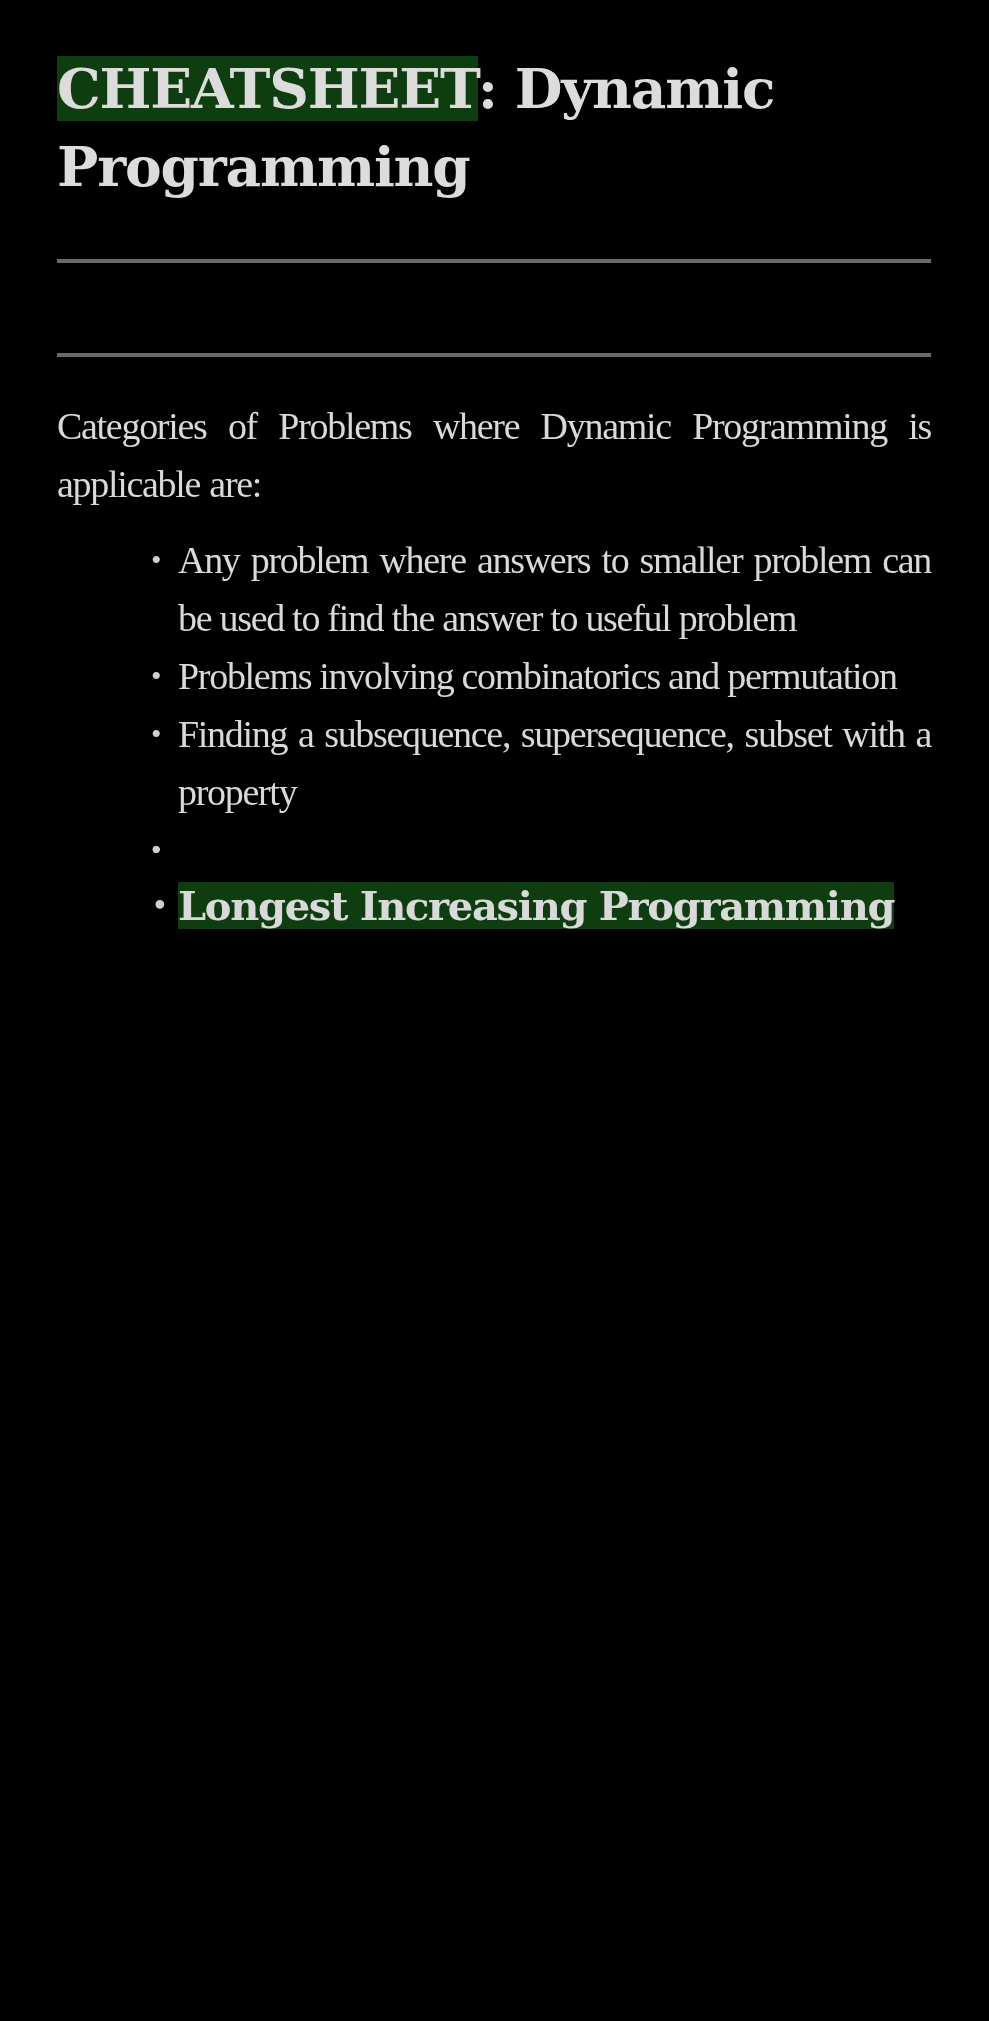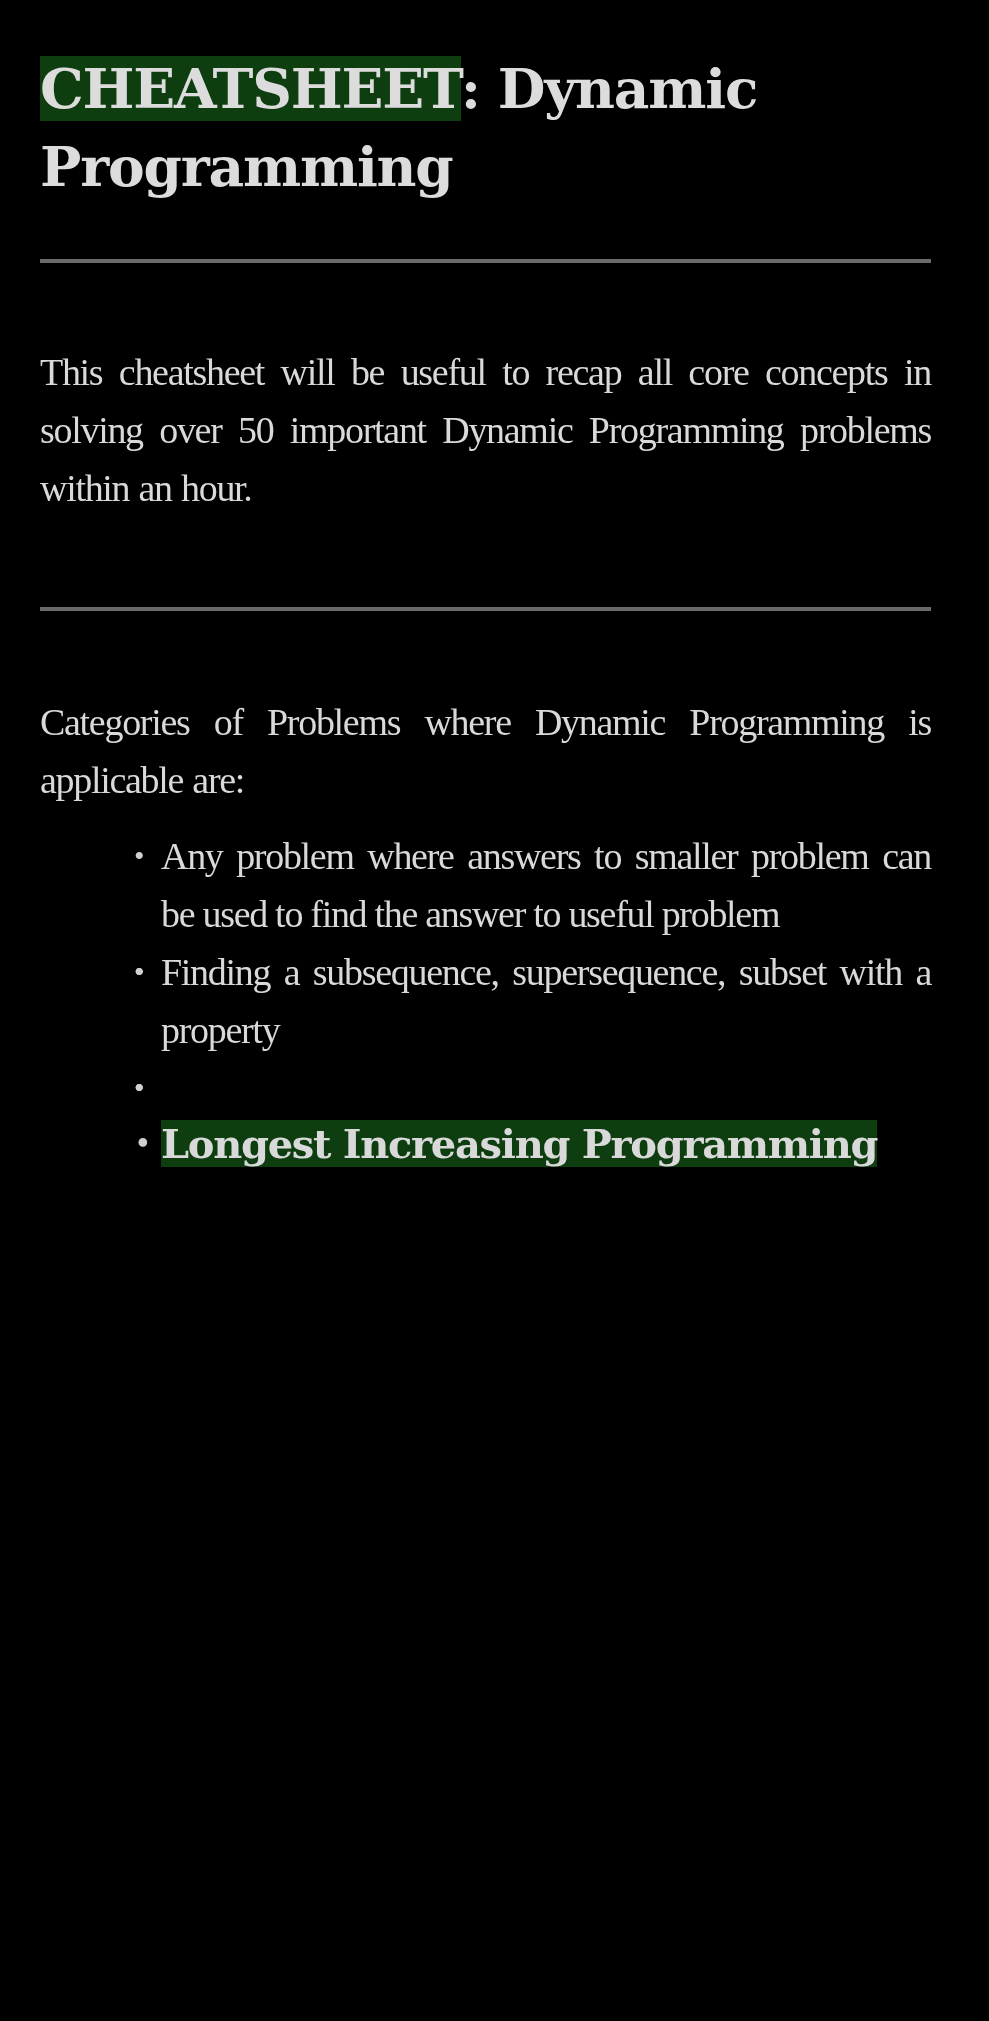--- a/index.html
+++ b/index.html
@@ -9,21 +9,21 @@
   }
   body {
     width: 989px;
     height: 2021px;
     overflow: hidden;
     color: #d9d9d9;
     font-family: "DejaVu Serif", "Liberation Serif", serif;
   }
   .page {
     position: relative;
-    padding: 0 58px 0 40px;
+    padding: 0 58px 0 57px;
   }
   .title {
     margin: 0;
     padding-top: 50px;
     font-size: 55px;
     line-height: 78px;
     font-weight: bold;
     color: #dcdcdc;
     letter-spacing: -1.2px;
     font-family: "DejaVu Serif", serif;
@@ -45,21 +45,21 @@
     line-height: 58px;
     text-align: justify;
     hyphens: manual;
     letter-spacing: -1.3px;
     word-spacing: 1px;
     font-family: "Liberation Serif", "DejaVu Serif", serif;
   }
   .p b { font-weight: bold; }
   .p-intro { margin-top: 80px; }
   .p-tip { margin-top: 16px; }
-  .p-cat { margin-top: 82px; }
+  .p-cat { margin-top: 40px; }
   ul.list {
     list-style: none;
     margin: 18px 0 0 0;
     padding: 0 0 0 121px;
   }
   ul.list li {
     position: relative;
     font-size: 38px;
     line-height: 58px;
     text-align: justify;
@@ -94,30 +94,29 @@
 </style>
 </head>
 <body>
 
 <div class="page">
 
   <h1 class="title"><span class="hl">CHEATSHEET</span><span>: Dynamic Programming</span></h1>
 
   <hr class="rule rule-1">
 
-  <p class="p p-intro">This cheatsheet will be useful to recap all core concepts in solving over 50 important Dynamic Programming problems within an hour.</p>
 
 
   <hr class="rule rule-2">
 
   <p class="p p-cat">Categories of Problems where Dynamic Pro­gramming is applicable are:</p>
 
   <ul class="list">
     <li><span class="bullet">•</span><span>Any problem where answers to smaller problem can be used to find the answer to useful problem</span></li>
-    <li><span class="bullet">•</span></li>
+    <li><span class="bullet">•</span><span>Problems involving combinatorics and permutation</span></li>
     <li><span class="bullet">•</span><span>Finding a subsequence, superse­quence, subset with a property</span></li>
     <li><span class="bullet">•</span></li>
     <li><span class="bullet">•</span></li>
   </ul>
 
   <div class="section">
     <span class="bullet">•</span>
     <span class="hl">Longest Increasing Programming</span>
   </div>
 

